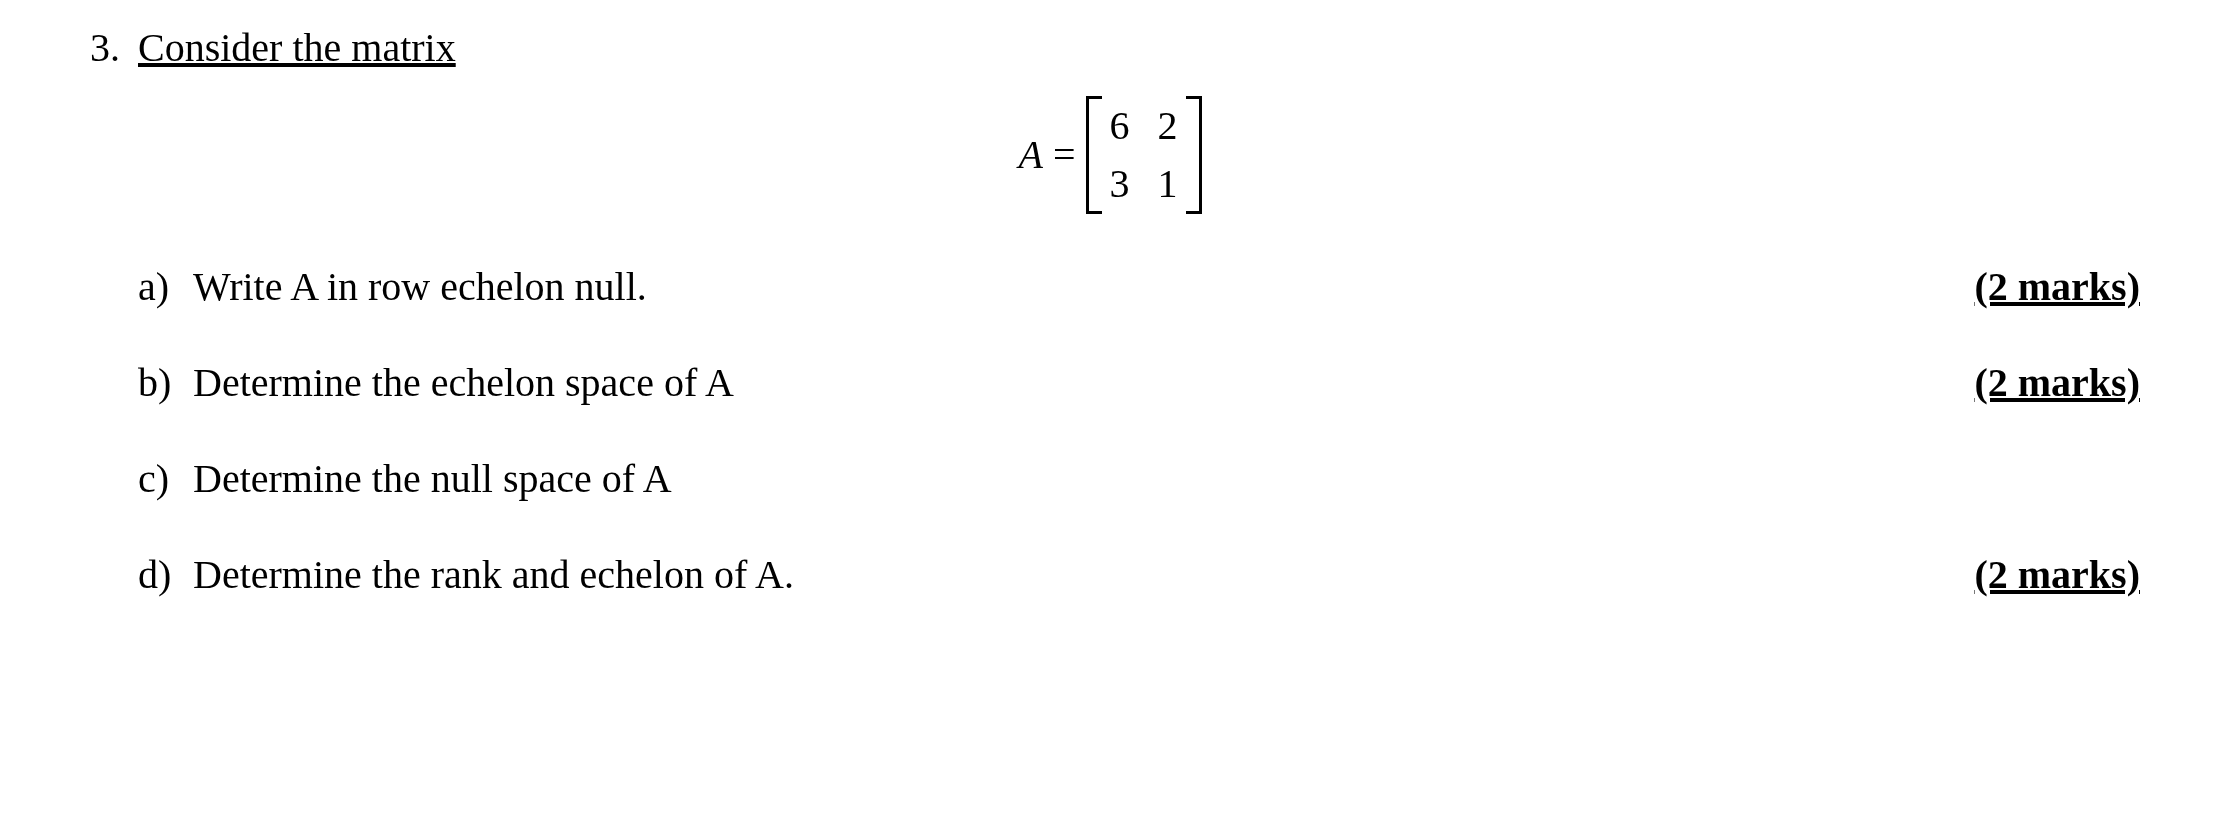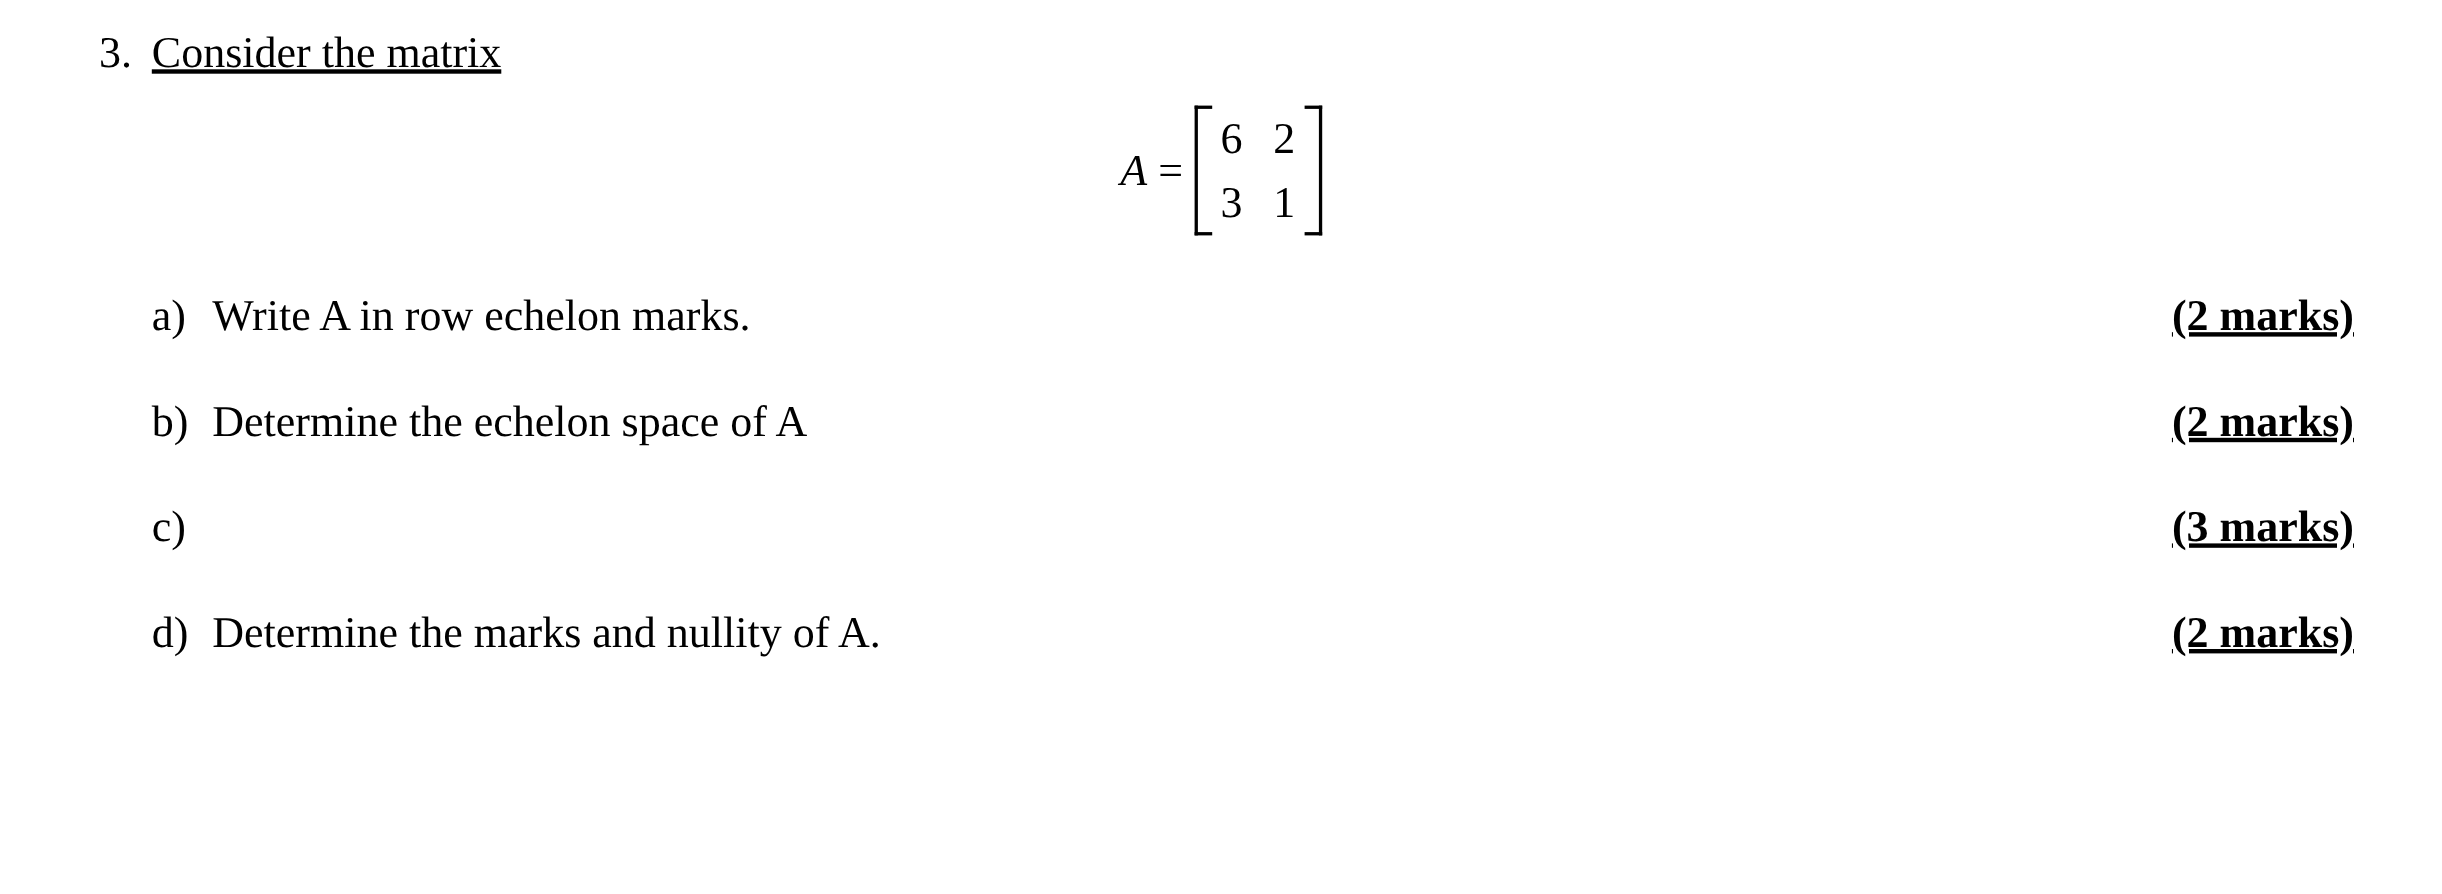--- a/index.html
+++ b/index.html
@@ -139,43 +139,43 @@
         <span class="bracket right"></span>
       </span>
     </div>
   </div>
 
   <div class="subparts">
 
     <div class="subpart">
       <div class="subpart-left">
         <div class="sub-label">a)</div>
-        <div class="sub-text">Write A in row echelon marks.</div>
+        <div class="sub-text">Write A in row echelon null.</div>
       </div>
       <div class="marks">(2 marks)</div>
     </div>
 
     <div class="subpart">
       <div class="subpart-left">
         <div class="sub-label">b)</div>
         <div class="sub-text">Determine the echelon space of A</div>
       </div>
       <div class="marks">(2 marks)</div>
     </div>
 
     <div class="subpart">
       <div class="subpart-left">
         <div class="sub-label">c)</div>
+        <div class="sub-text">Determine the null space of A</div>
       </div>
-      <div class="marks">(3 marks)</div>
     </div>
 
     <div class="subpart">
       <div class="subpart-left">
         <div class="sub-label">d)</div>
-        <div class="sub-text">Determine the marks and nullity of A.</div>
+        <div class="sub-text">Determine the rank and echelon of A.</div>
       </div>
       <div class="marks">(2 marks)</div>
     </div>
 
   </div>
 
 </div>
 
 </body></html>

